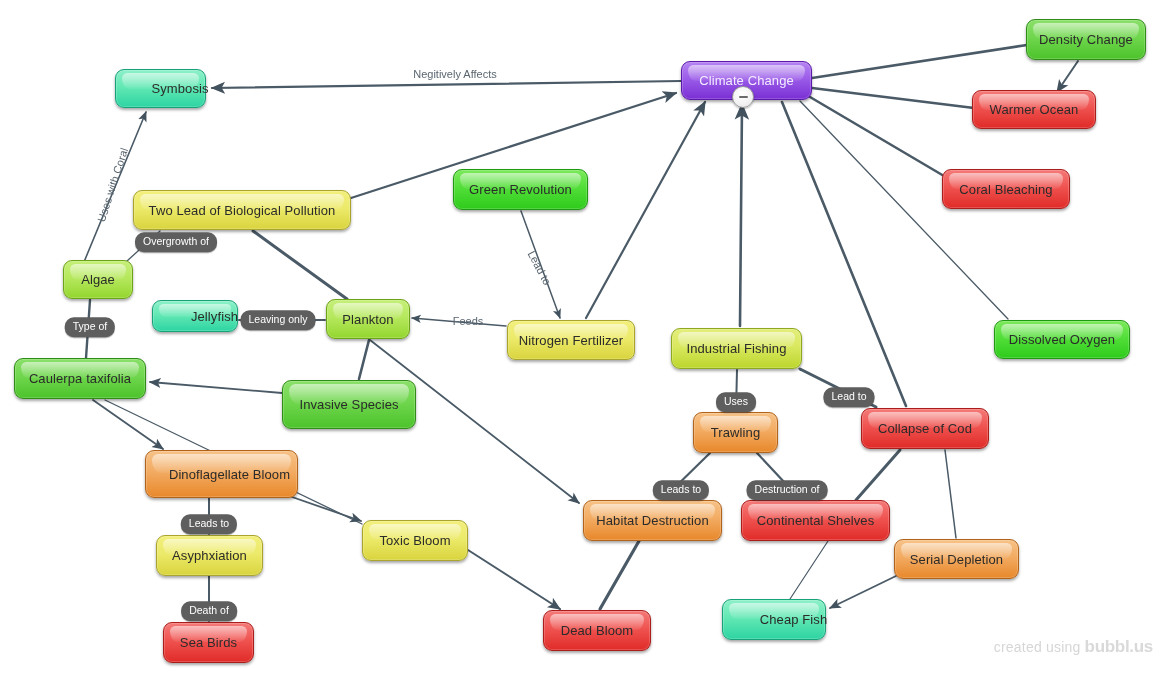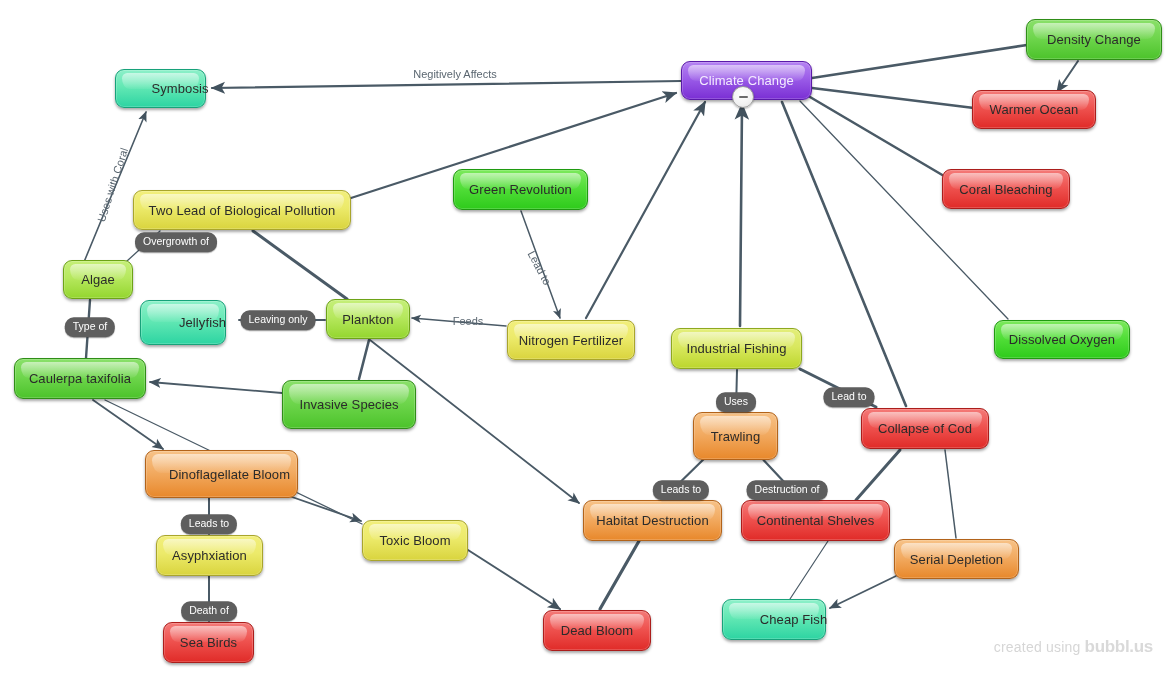--- a/index.html
+++ b/index.html
@@ -169,60 +169,60 @@
       </g>
   </svg>
 
   <div id="nodes-group">
       <div class="node c-purple" style="left: 681px; top: 61px; width: 131px; height: 39px;">
         <span class="lbl">Climate Change</span>
       </div>
       <div class="node c-teal" style="left: 115px; top: 69px; width: 91px; height: 39px;">
         <span class="lbl">Symbosis</span>
       </div>
-      <div class="node c-green" style="left: 1026px; top: 19px; width: 136px; height: 41px;">
+      <div class="node c-green" style="left: 1026px; top: 19px; width: 120px; height: 41px;">
         <span class="lbl">Density Change</span>
       </div>
       <div class="node c-red" style="left: 972px; top: 90px; width: 124px; height: 39px;">
         <span class="lbl">Warmer Ocean</span>
       </div>
       <div class="node c-red" style="left: 942px; top: 169px; width: 128px; height: 40px;">
         <span class="lbl">Coral Bleaching</span>
       </div>
       <div class="node c-brightgreen" style="left: 994px; top: 320px; width: 136px; height: 39px;">
         <span class="lbl">Dissolved Oxygen</span>
       </div>
       <div class="node c-yellow" style="left: 133px; top: 190px; width: 218px; height: 40px;">
         <span class="lbl">Two Lead of Biological Pollution</span>
       </div>
       <div class="node c-brightgreen" style="left: 453px; top: 169px; width: 135px; height: 41px;">
         <span class="lbl">Green Revolution</span>
       </div>
       <div class="node c-lime" style="left: 63px; top: 260px; width: 70px; height: 39px;">
         <span class="lbl">Algae</span>
       </div>
-      <div class="node c-teal" style="left: 140px; top: 300px; width: 86px; height: 45px;">
+      <div class="node c-teal" style="left: 152px; top: 300px; width: 86px; height: 32px;">
         <span class="lbl">Jellyfish</span>
       </div>
       <div class="node c-lime" style="left: 326px; top: 299px; width: 84px; height: 40px;">
         <span class="lbl">Plankton</span>
       </div>
       <div class="node c-yellow" style="left: 507px; top: 320px; width: 128px; height: 40px; border-radius: 8px;">
         <span class="lbl">Nitrogen Fertilizer</span>
       </div>
       <div class="node c-yellowgreen" style="left: 671px; top: 328px; width: 131px; height: 41px;">
         <span class="lbl">Industrial Fishing</span>
       </div>
       <div class="node c-green" style="left: 14px; top: 358px; width: 132px; height: 41px;">
         <span class="lbl">Caulerpa taxifolia</span>
       </div>
       <div class="node c-green" style="left: 282px; top: 380px; width: 134px; height: 49px;">
         <span class="lbl">Invasive Species</span>
       </div>
-      <div class="node c-orange" style="left: 693px; top: 412px; width: 85px; height: 48px;">
+      <div class="node c-orange" style="left: 693px; top: 412px; width: 85px; height: 41px;">
         <span class="lbl">Trawling</span>
       </div>
       <div class="node c-red" style="left: 861px; top: 408px; width: 128px; height: 41px;">
         <span class="lbl">Collapse of Cod</span>
       </div>
       <div class="node c-orange" style="left: 145px; top: 450px; width: 153px; height: 48px; padding-left: 16px;">
         <span class="lbl">Dinoflagellate Bloom</span>
       </div>
       <div class="node c-orange" style="left: 583px; top: 500px; width: 139px; height: 41px;">
         <span class="lbl">Habitat Destruction</span>

